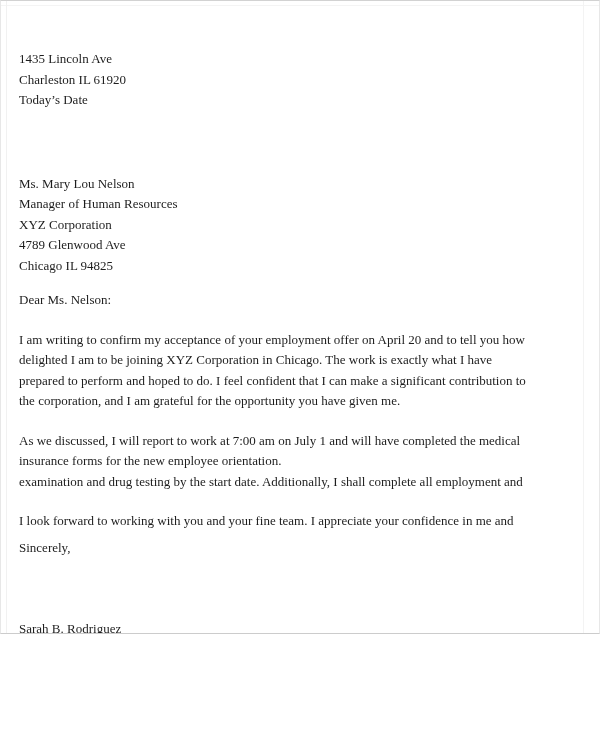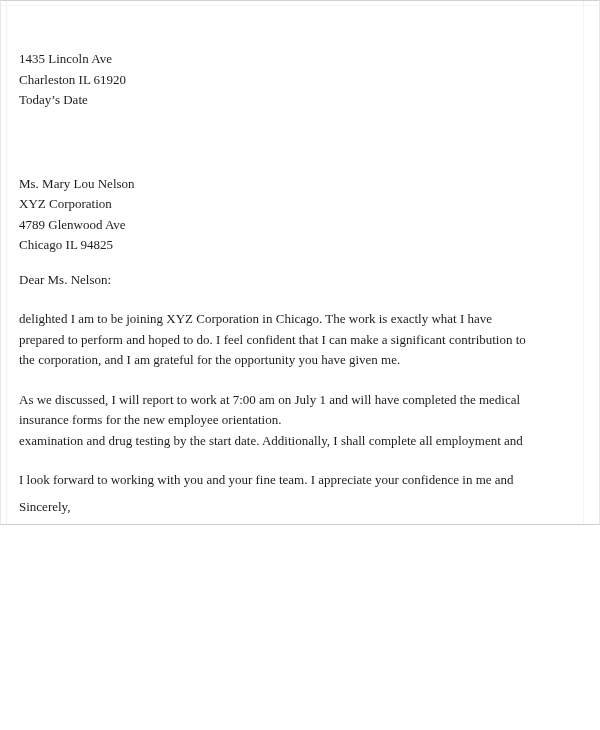--- a/index.html
+++ b/index.html
@@ -9,21 +9,21 @@
   }
   body {
     width: 600px;
     height: 730px;
     font-family: "Liberation Serif", "DejaVu Serif", serif;
   }
   .page {
     position: relative;
     box-sizing: border-box;
     width: 600px;
-    height: 525px;
+    height: 634px;
     background: #ffffff;
     color: #1d1d1d;
     font-size: 13px;
     line-height: 20.5px;
     border: 1px solid #e7e7e7;
     border-top-color: #d2d2d2;
     border-bottom-color: #cccccc;
     overflow: hidden;
   }
   
@@ -52,28 +52,30 @@
 
   <div class="content" data-name="letter-content">
     <div class="block sender" data-name="sender-address-block">
         <div data-name="text-line">1435 Lincoln Ave</div>
         <div data-name="text-line">Charleston IL 61920</div>
         <div data-name="text-line">Today’s Date</div>
       </div>
 
     <div class="block recipient" data-name="recipient-address-block">
         <div data-name="text-line">Ms. Mary Lou Nelson</div>
+        <div data-name="text-line">Manager of Human Resources</div>
         <div data-name="text-line">XYZ Corporation</div>
         <div data-name="text-line">4789 Glenwood Ave</div>
         <div data-name="text-line">Chicago IL 94825</div>
       </div>
 
     <div class="salutation" data-name="salutation">Dear Ms. Nelson:</div>
 
     <div class="para" data-name="body-paragraph-1">
+        <div data-name="text-line">I am writing to confirm my acceptance of your employment offer on April 20 and to tell you how</div>
         <div data-name="text-line">delighted I am to be joining XYZ Corporation in Chicago. The work is exactly what I have</div>
         <div data-name="text-line">prepared to perform and hoped to do. I feel confident that I can make a significant contribution to</div>
         <div data-name="text-line">the corporation, and I am grateful for the opportunity you have given me.</div>
       </div>
 
     <div class="para" data-name="body-paragraph-2">
         <div data-name="text-line">As we discussed, I will report to work at 7:00 am on July 1 and will have completed the medical</div>
         <div data-name="text-line">insurance forms for the new employee orientation.</div>
         <div data-name="text-line">examination and drug testing by the start date. Additionally, I shall complete all employment and</div>
       </div>

